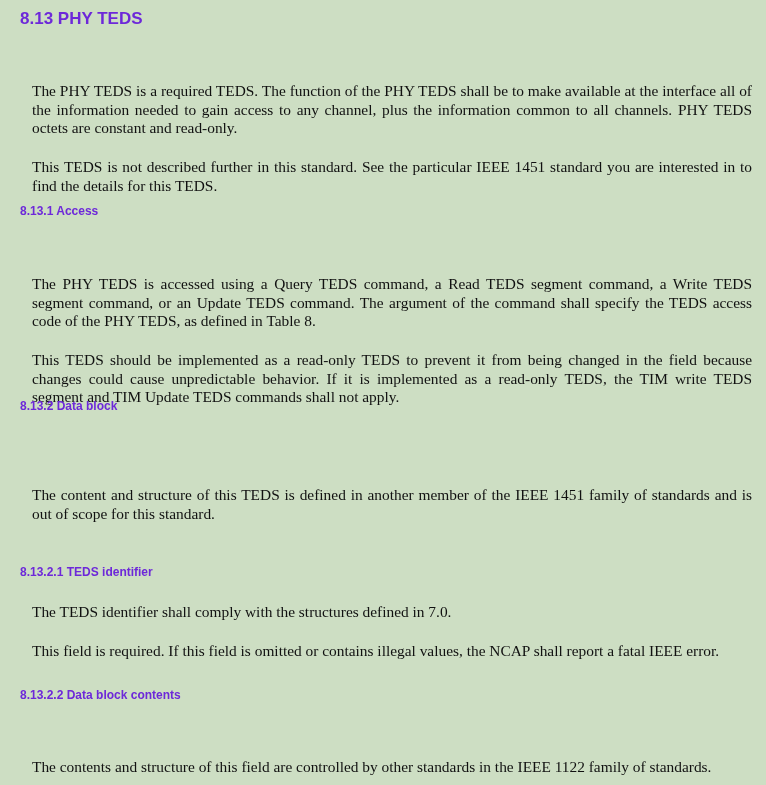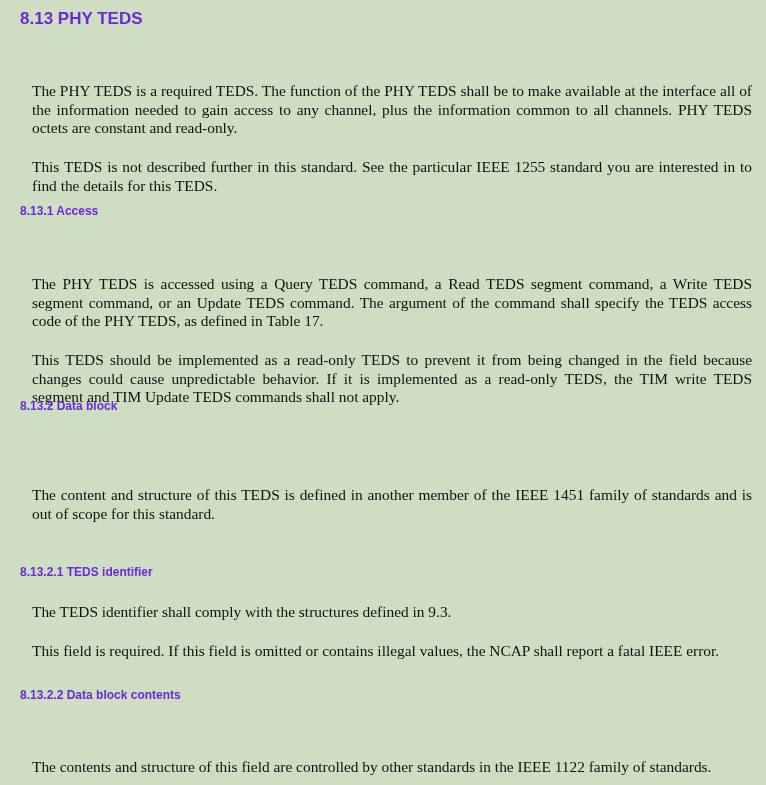--- a/index.html
+++ b/index.html
@@ -43,29 +43,29 @@
     }
     .p.nojust { text-align: left; }
   </style>
 </head>
 <body>
 
 <div class="page">
 
   <div class="h h1" style="top:9px;">8.13 PHY TEDS</div>
   <p class="p" style="top:70px;">The PHY TEDS is a required TEDS. The function of the PHY TEDS shall be to make available at the interface all of the information needed to gain access to any channel, plus the information common to all channels. PHY TEDS octets are constant and read-only.</p>
-  <p class="p" style="top:146px;">This TEDS is not described further in this standard. See the particular IEEE 1255 standard you are interested in to find the details for this TEDS.</p>
+  <p class="p" style="top:146px;">This TEDS is not described further in this standard. See the particular IEEE 1451 standard you are interested in to find the details for this TEDS.</p>
 
   <div class="h h2" style="top:204px;">8.13.1 Access</div>
-  <p class="p" style="top:263px;">The PHY TEDS is accessed using a Query TEDS command, a Read TEDS segment command, a Write TEDS segment command, or an Update TEDS command. The argument of the command shall specify the TEDS access code of the PHY TEDS, as defined in Table 17.</p>
+  <p class="p" style="top:263px;">The PHY TEDS is accessed using a Query TEDS command, a Read TEDS segment command, a Write TEDS segment command, or an Update TEDS command. The argument of the command shall specify the TEDS access code of the PHY TEDS, as defined in Table 8.</p>
   <p class="p" style="top:339px;">This TEDS should be implemented as a read-only TEDS to prevent it from being changed in the field because changes could cause unpredictable behavior. If it is implemented as a read-only TEDS, the TIM write TEDS segment and TIM Update TEDS commands shall not apply.</p>
 
   <div class="h h2" style="top:399px;">8.13.2 Data block</div>
   <p class="p" style="top:474px;">The content and structure of this TEDS is defined in another member of the IEEE 1451 family of standards and is out of scope for this standard.</p>
 
   <div class="h h2" style="top:532px;margin-top:33px;">8.13.2.1 TEDS identifier</div>
-  <p class="p nojust" style="top:591px;">The TEDS identifier shall comply with the structures defined in 9.3.</p>
+  <p class="p nojust" style="top:591px;">The TEDS identifier shall comply with the structures defined in 7.0.</p>
   <p class="p" style="top:630px;">This field is required. If this field is omitted or contains illegal values, the NCAP shall report a fatal IEEE error.</p>
 
   <div class="h h2" style="top:688px;text-align:center;">8.13.2.2 Data block contents</div>
   <p class="p" style="top:746px;">The contents and structure of this field are controlled by other standards in the IEEE 1122 family of standards.</p>
 
 </div>
 
 </body></html>

